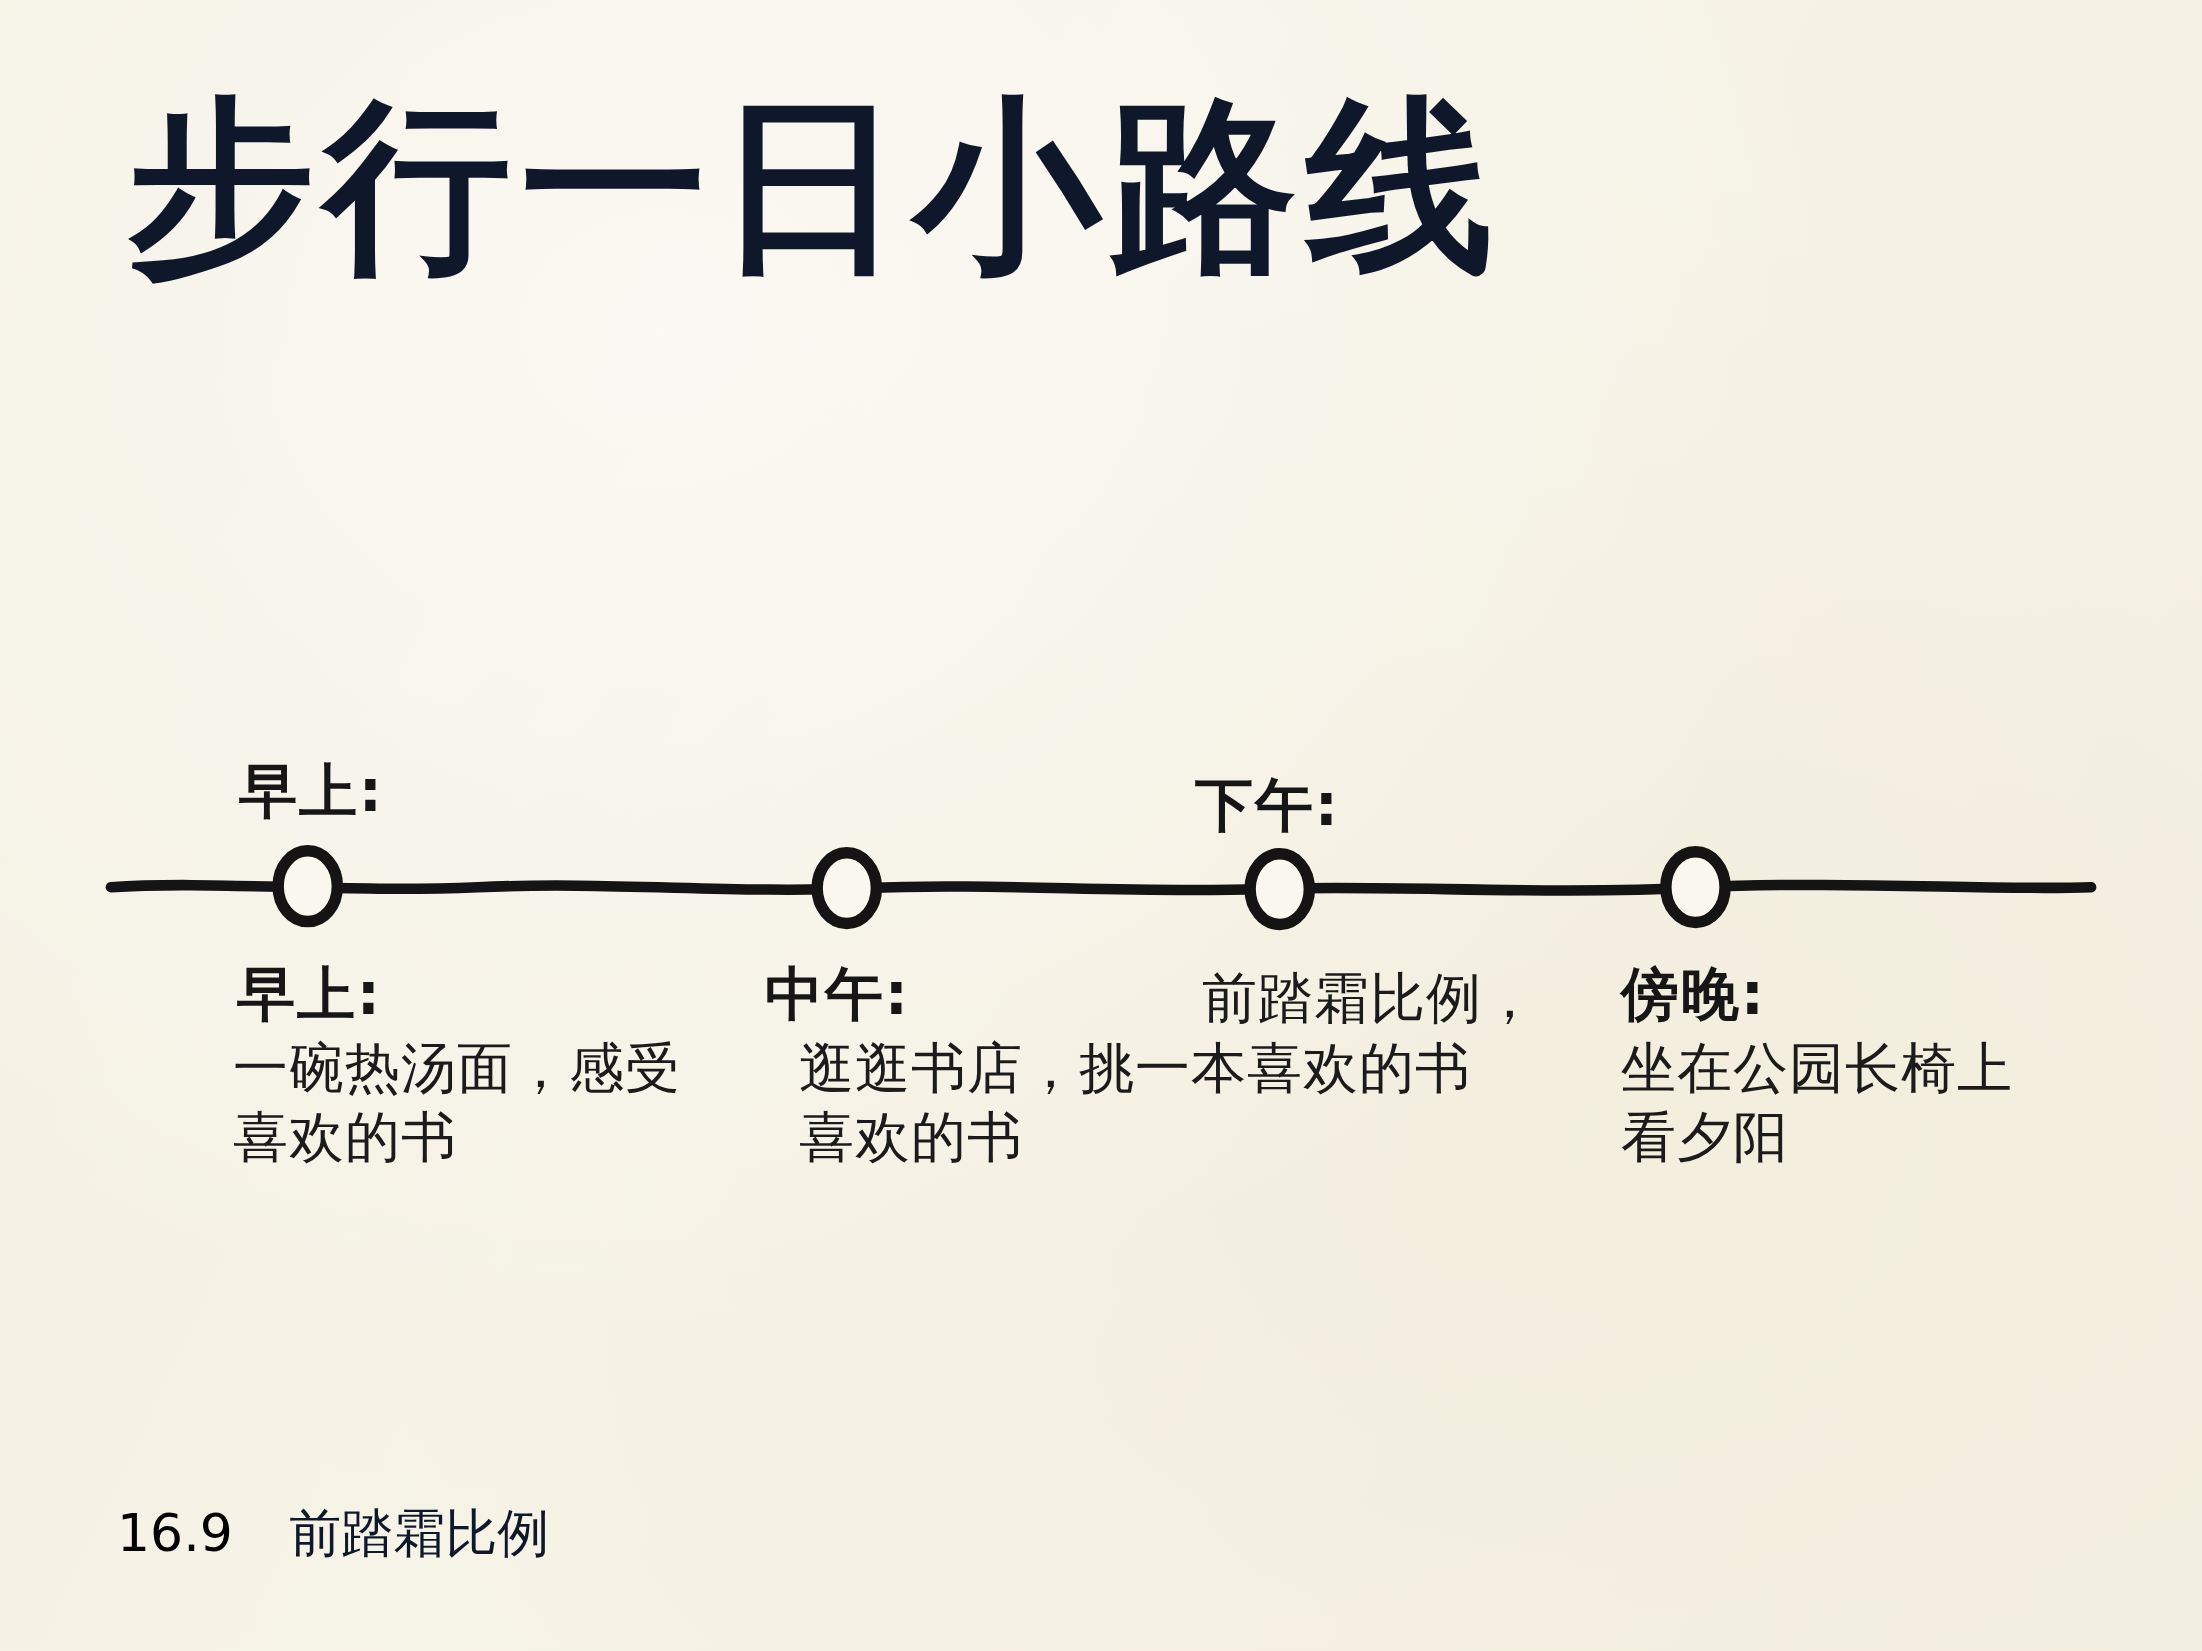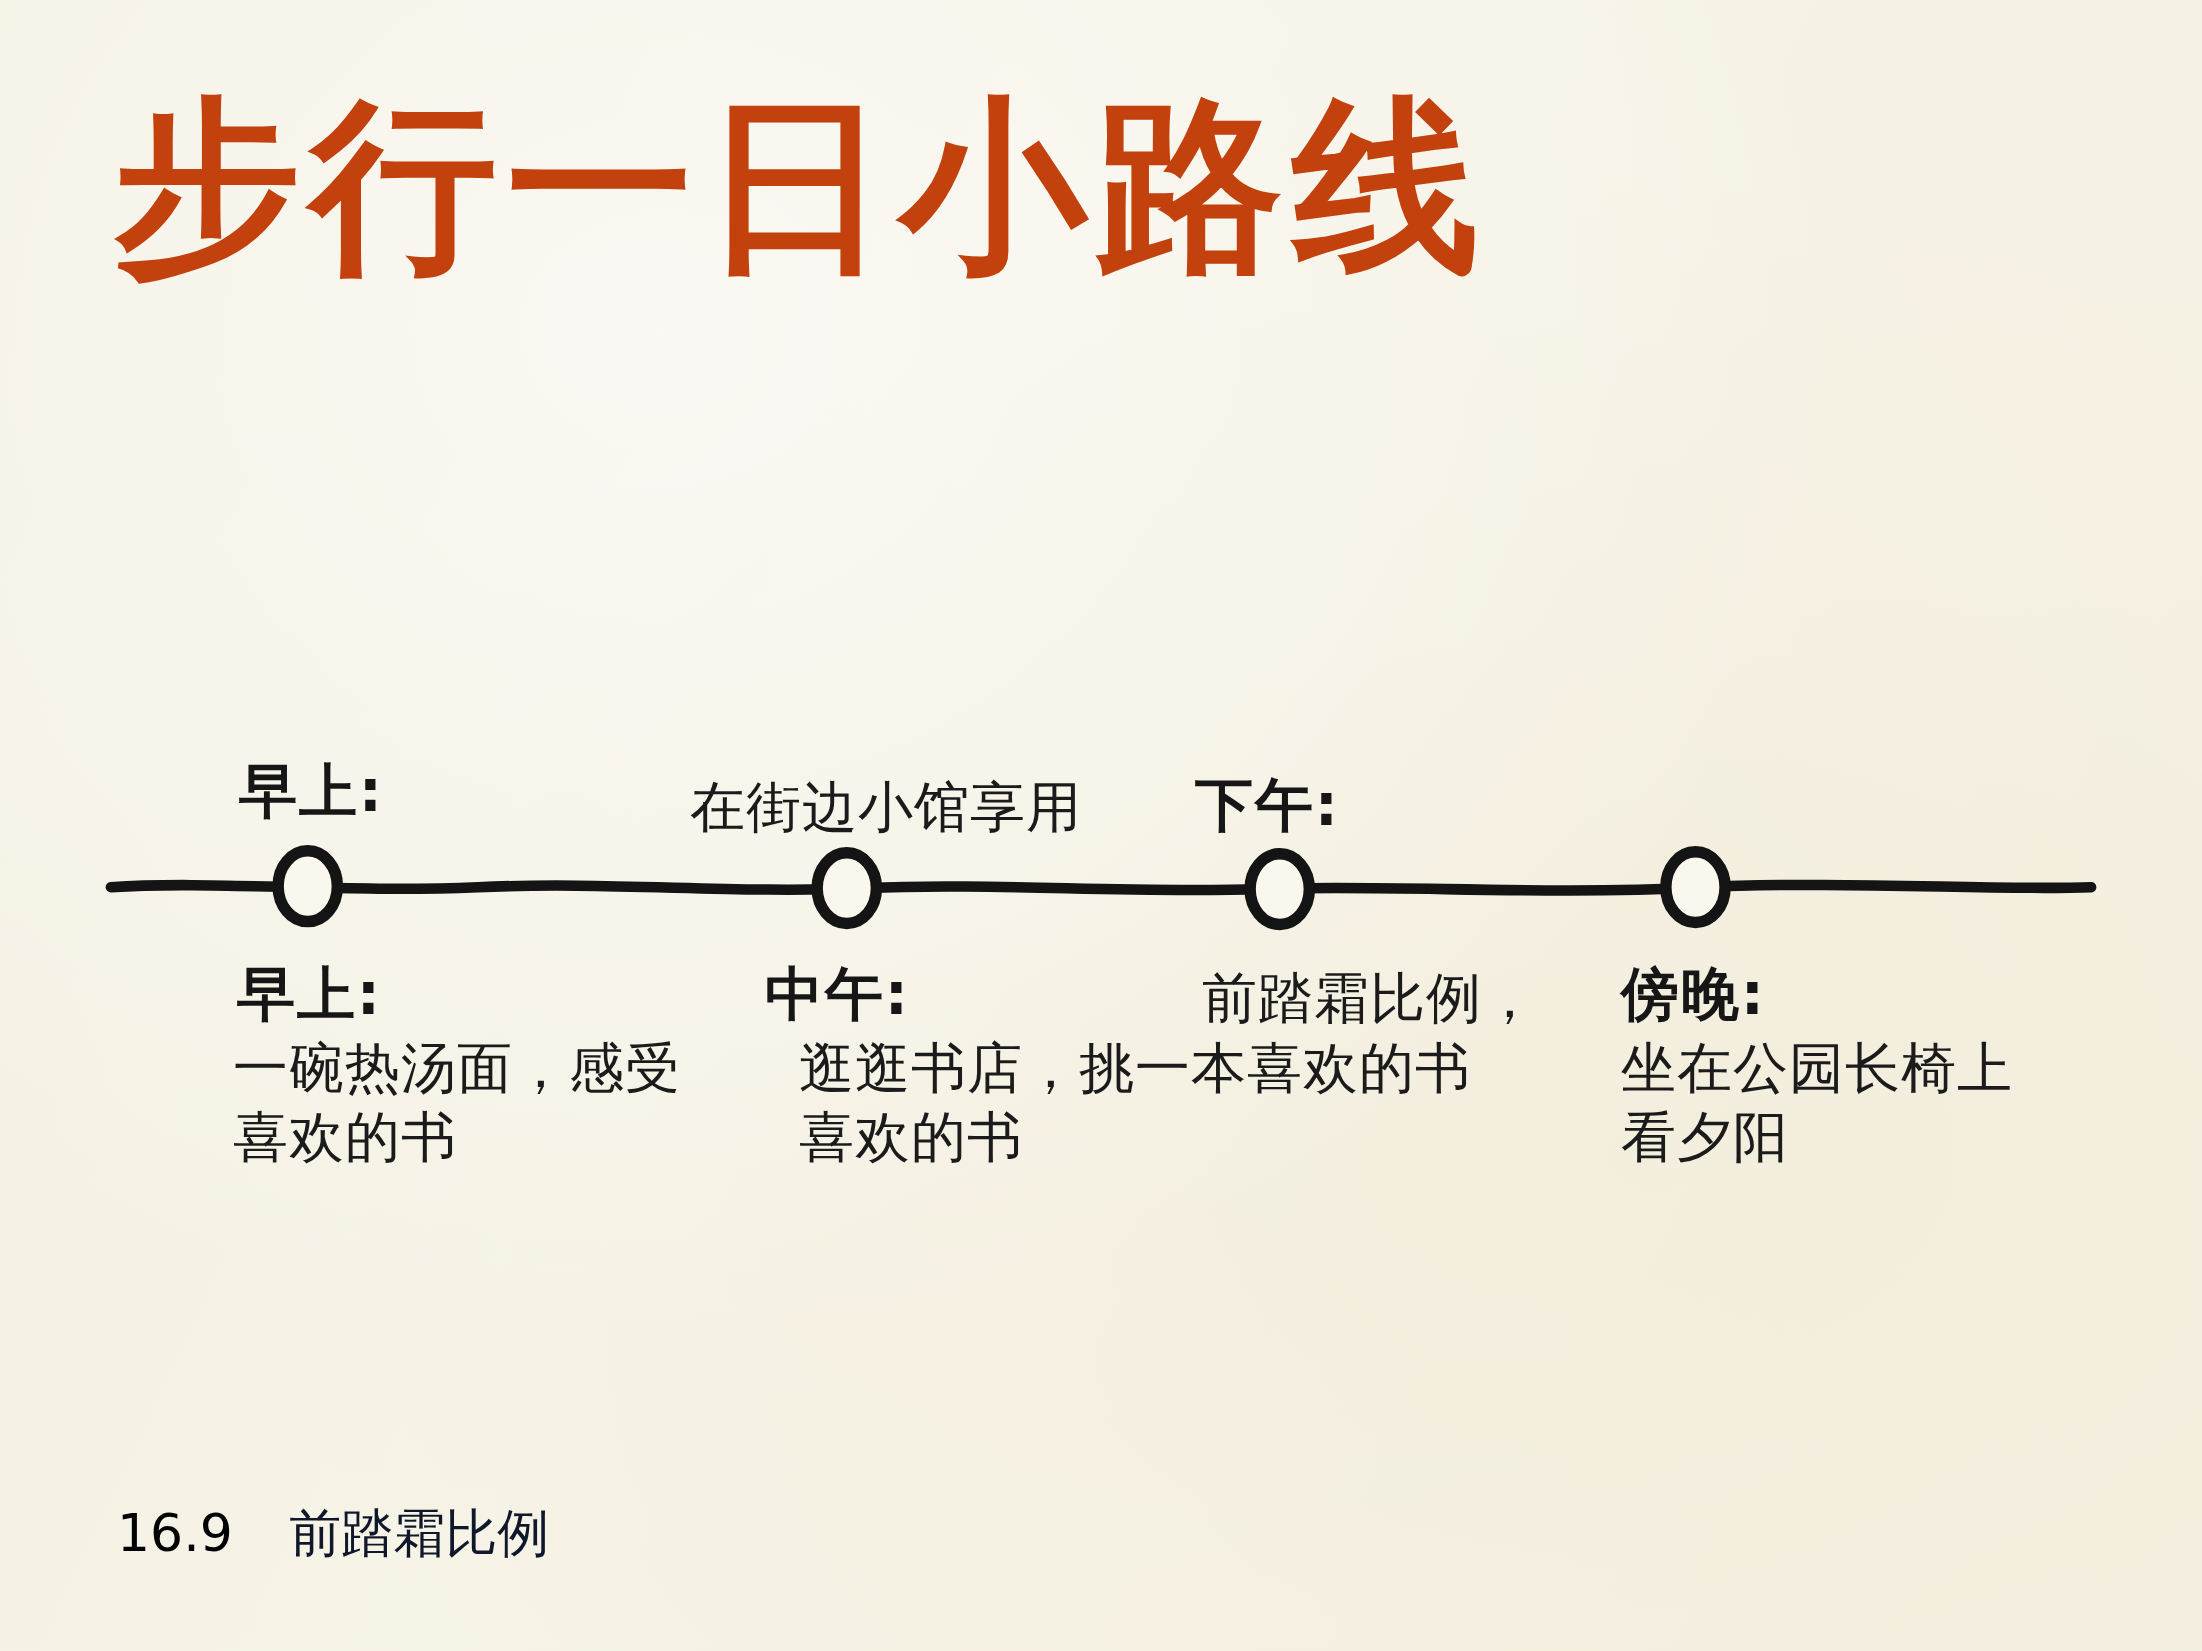--- a/index.html
+++ b/index.html
@@ -14,27 +14,27 @@
     background-color: #f6f3e7;
     background-image:
       radial-gradient(ellipse at 30% 20%, rgba(255,255,255,0.5) 0%, rgba(255,255,255,0) 55%),
       radial-gradient(ellipse at 75% 70%, rgba(240,234,214,0.45) 0%, rgba(240,234,214,0) 60%),
       linear-gradient(115deg, rgba(236,230,210,0.25) 0%, rgba(255,255,255,0.0) 40%, rgba(238,232,212,0.25) 100%);
     font-family: "DejaVu Sans", "Liberation Sans", sans-serif;
     color: #171717;
   }
   .abs { position: absolute; white-space: nowrap; }
   .page-title {
-    left: 113px;
+    left: 127px;
     top: 88px;
     font-size: 187px;
     font-weight: 900;
     letter-spacing: 9.6px;
     line-height: 1.05;
-    color: #c2410c;
+    color: #0f172a;
   }
   .time-label {
     font-size: 58px;
     font-weight: 700;
     color: #161616;
     letter-spacing: 1.9px;
   }
   .body-text {
     font-size: 55px;
     font-weight: 400;
@@ -75,21 +75,20 @@
            C 1930 921, 2090 932, 2188 928" fill="none" stroke="#141414" stroke-width="11" stroke-linecap="round"></path>
   <ellipse cx="322" cy="927" rx="31" ry="37" fill="#faf8ee" stroke="#141414" stroke-width="12"></ellipse>
   <ellipse cx="886" cy="929" rx="31" ry="37" fill="#faf8ee" stroke="#141414" stroke-width="12"></ellipse>
   <ellipse cx="1339" cy="930" rx="31" ry="37" fill="#faf8ee" stroke="#141414" stroke-width="12"></ellipse>
   <ellipse cx="1774" cy="928" rx="31" ry="37" fill="#faf8ee" stroke="#141414" stroke-width="12"></ellipse>
 </svg>
 
 <div class="abs time-label" style="left:239px; top:753px;">早上:</div>
 
 <div class="abs body-text note-block" style="left:690px; top:704px;">
-  <div>在街边小馆享用</div>
 </div>
 
 <div class="abs time-label" style="left:1195px; top:767px;">下午:</div>
 
 <div class="abs time-label" style="left:237px; top:956px;">早上:</div>
 <div class="abs body-text" style="left:233px; top:1032px;">一碗热汤面，感受</div>
 <div class="abs body-text" style="left:233px; top:1101px;">喜欢的书</div>
 
 <div class="abs time-label" style="left:765px; top:956px;">中午:</div>
 <div class="abs body-text" style="left:799px; top:1032px;">逛逛书店，挑一本喜欢的书</div>

